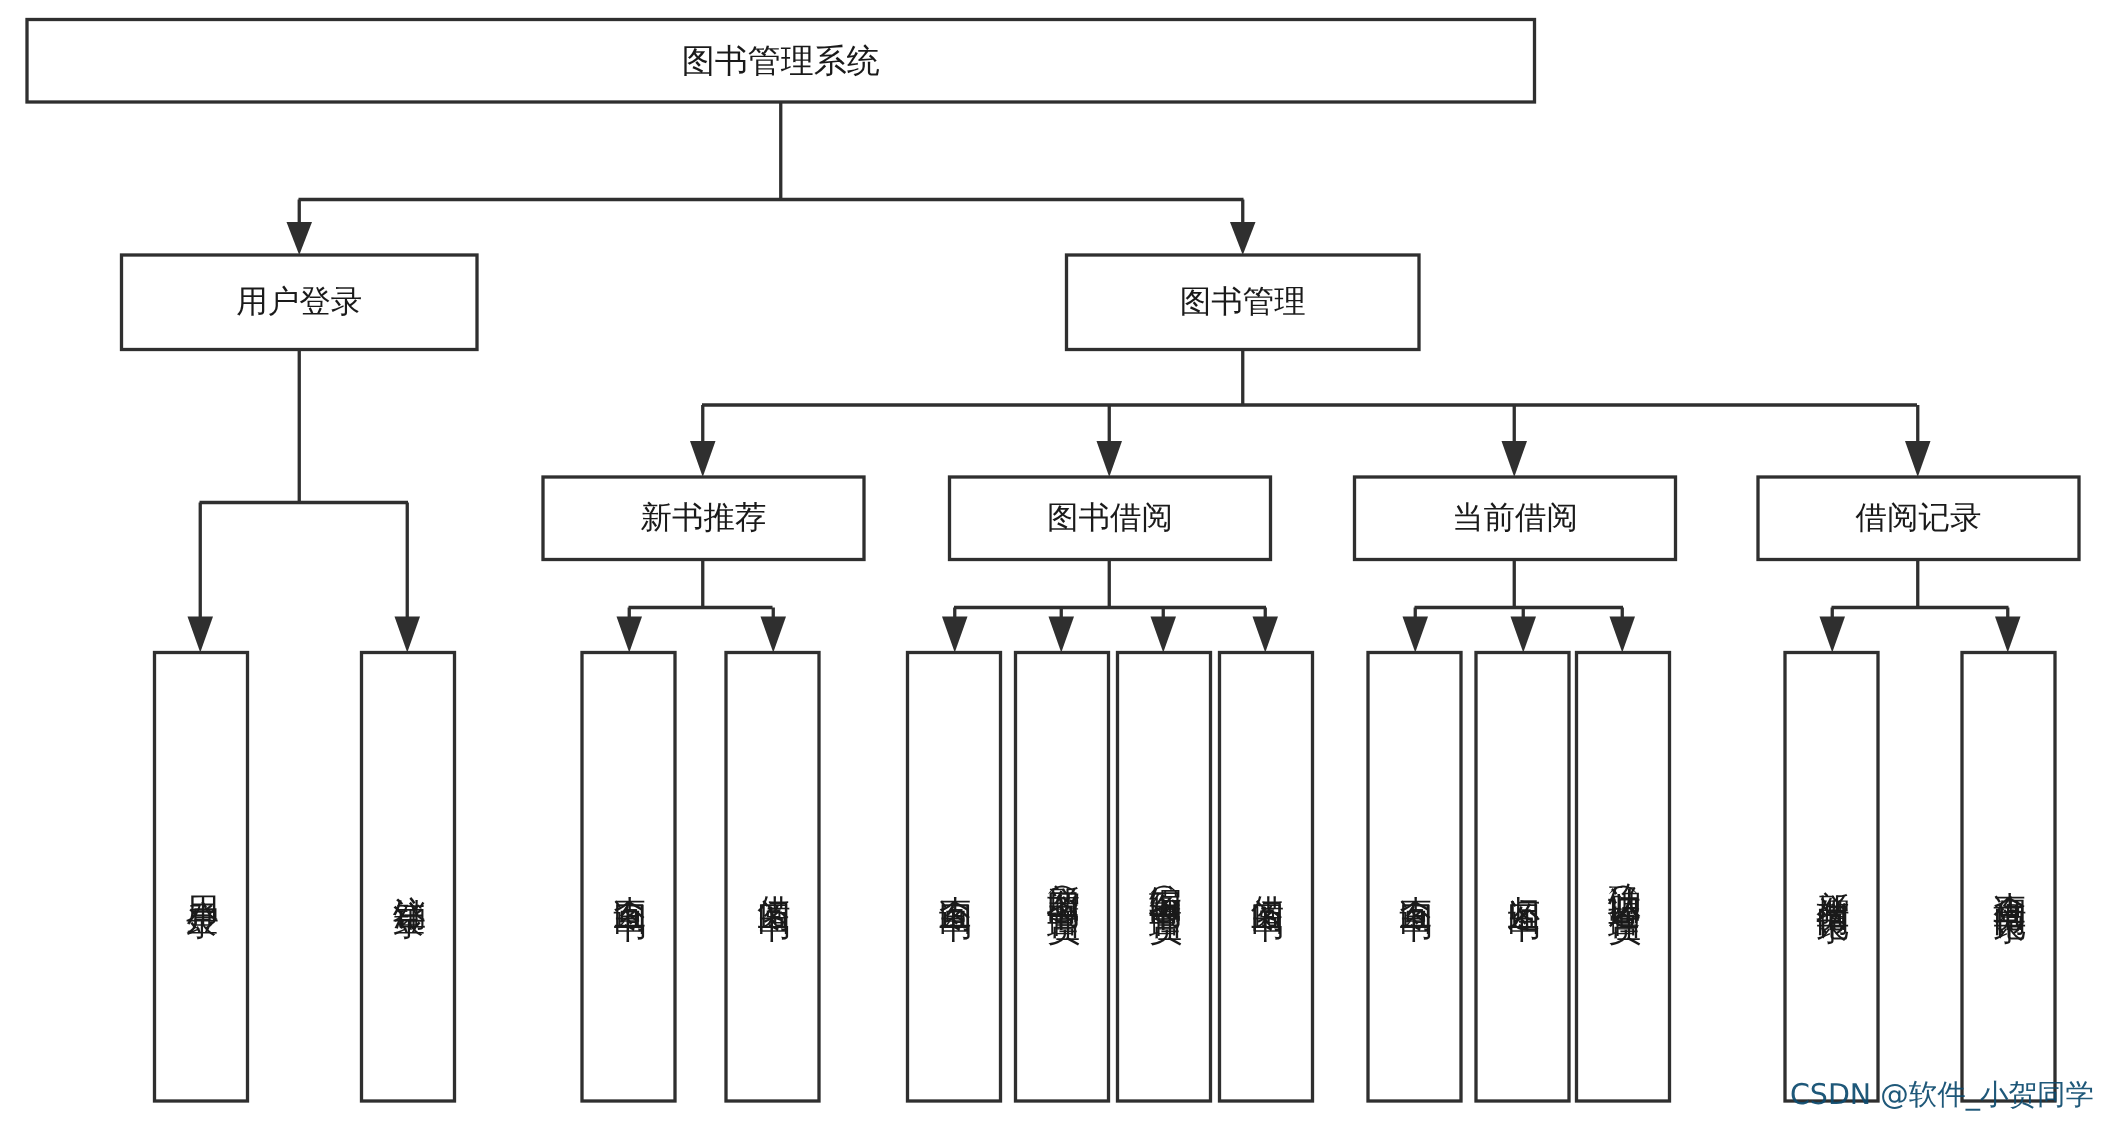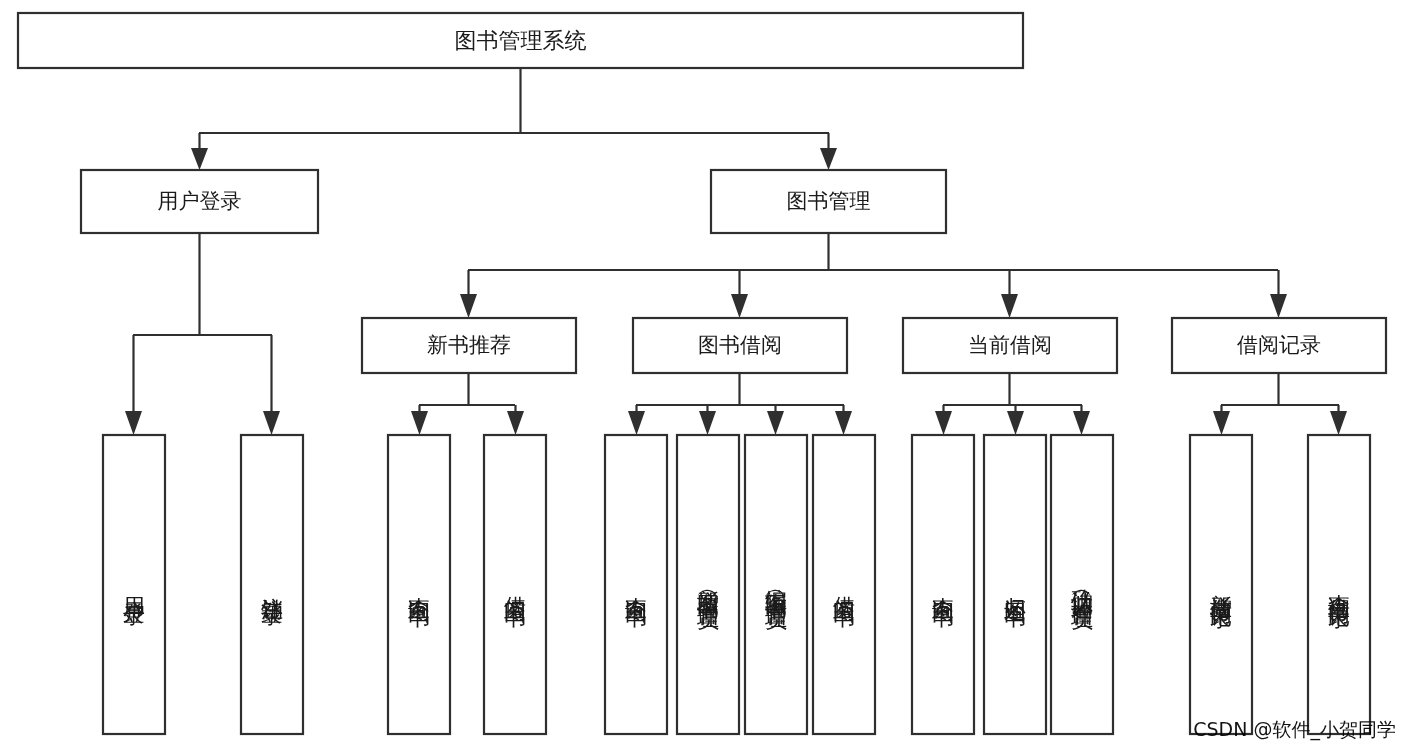--- a/index.html
+++ b/index.html
@@ -65,21 +65,21 @@
     text-align: center;
     white-space: nowrap;
     pointer-events: none;
   }
   .watermark {
     position: absolute;
     right: 9px;
     bottom: 4px;
     font-family: "DejaVu Sans", "Liberation Sans", sans-serif;
     font-size: 19px;
-    color: #000000;
+    color: #0c4a6e;
     opacity: 0.92;
     white-space: nowrap;
   }
 </style>
 </head>
 <body>
 
 <div id="diagram-root">
 
   <svg class="diagram" viewBox="0 0 1405 747">

